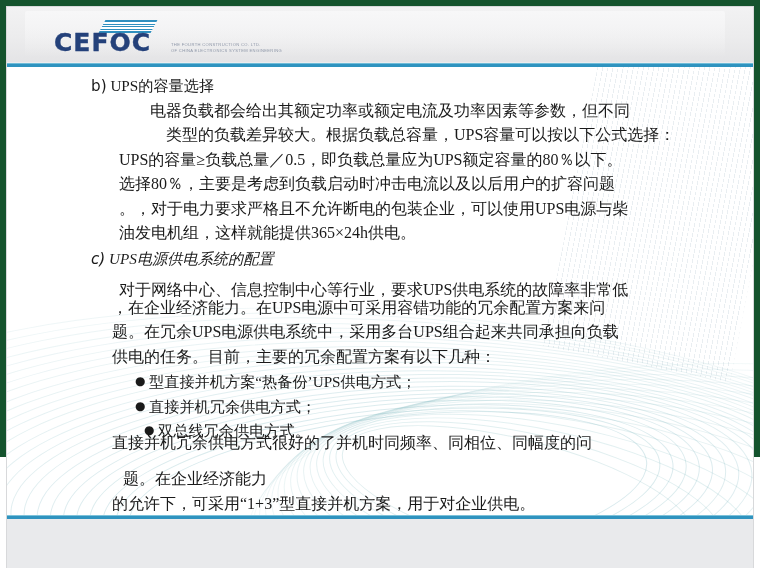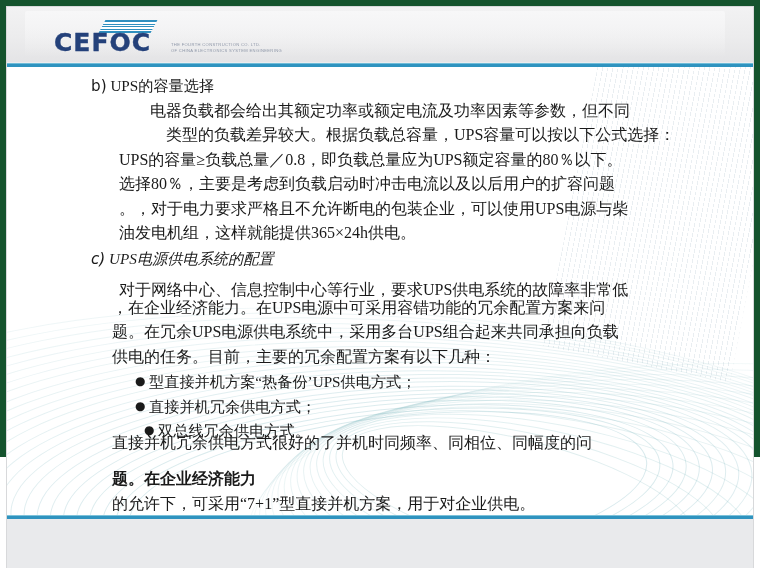--- a/index.html
+++ b/index.html
@@ -298,21 +298,21 @@
       </div>
 
     <div id="body-text">
 
       <div class="sec-head" style="left:84px; top:7px;">
         <span class="marker latin">b)</span><span>&nbsp;</span><span>UPS的容量选择</span>
       </div>
 
       <div class="para-line" style="left:143px; top:32px;">电器负载都会给出其额定功率或额定电流及功率因素等参数，但不同</div>
       <div class="para-line" style="left:112px; top:56px;margin-left:47px;">类型的负载差异较大。根据负载总容量，UPS容量可以按以下公式选择：</div>
-      <div class="para-line" style="left:112px; top:81px;">UPS的容量≥负载总量／0.8，即负载总量应为UPS额定容量的80％以下。</div>
+      <div class="para-line" style="left:112px; top:81px;">UPS的容量≥负载总量／0.5，即负载总量应为UPS额定容量的80％以下。</div>
       <div class="para-line" style="left:112px; top:105px;">选择80％，主要是考虑到负载启动时冲击电流以及以后用户的扩容问题</div>
       <div class="para-line" style="left:112px; top:130px;">。，对于电力要求严格且不允许断电的包装企业，可以使用UPS电源与柴</div>
       <div class="para-line" style="left:112px; top:154px;">油发电机组，这样就能提供365×24h供电。</div>
 
       <div class="sec-head" style="left:84px; top:180px;font-style:italic;">
         <span class="marker latin">c)</span><span>&nbsp;</span><span>UPS电源供电系统的配置</span>
       </div>
 
       <div class="para-line" style="left:112px; top:211px;">对于网络中心、信息控制中心等行业，要求UPS供电系统的故障率非常低</div>
       <div class="para-line" style="left:105px; top:229px;">，在企业经济能力。在UPS电源中可采用容错功能的冗余配置方案来问</div>
@@ -323,21 +323,21 @@
         <span class="bul">●</span><span>型直接并机方案“热备份’UPS供电方式；</span>
       </div>
       <div class="bullet-line" style="left:128px; top:327px;">
         <span class="bul">●</span><span>直接并机冗余供电方式；</span>
       </div>
       <div class="bullet-line" style="left:137px; top:351px;">
         <span class="bul">●</span><span>双总线冗余供电方式。</span>
       </div>
 
       <div class="para-line" style="left:105px; top:364px;">直接并机冗余供电方式很好的了并机时同频率、同相位、同幅度的问</div>
-      <div class="para-line" style="left:105px; top:400px;font-weight:bold;">题。在企业经济能力</div>
-      <div class="para-line" style="left:105px; top:425px;">的允许下，可采用“7+1”型直接并机方案，用于对企业供电。</div>
+      <div class="para-line" style="left:116px; top:400px;">题。在企业经济能力</div>
+      <div class="para-line" style="left:105px; top:425px;">的允许下，可采用“1+3”型直接并机方案，用于对企业供电。</div>
 
     </div>
   </div>
 
   <div id="bottom-rule"></div>
   <div id="footer"></div>
 </div>
 
 </body></html>

